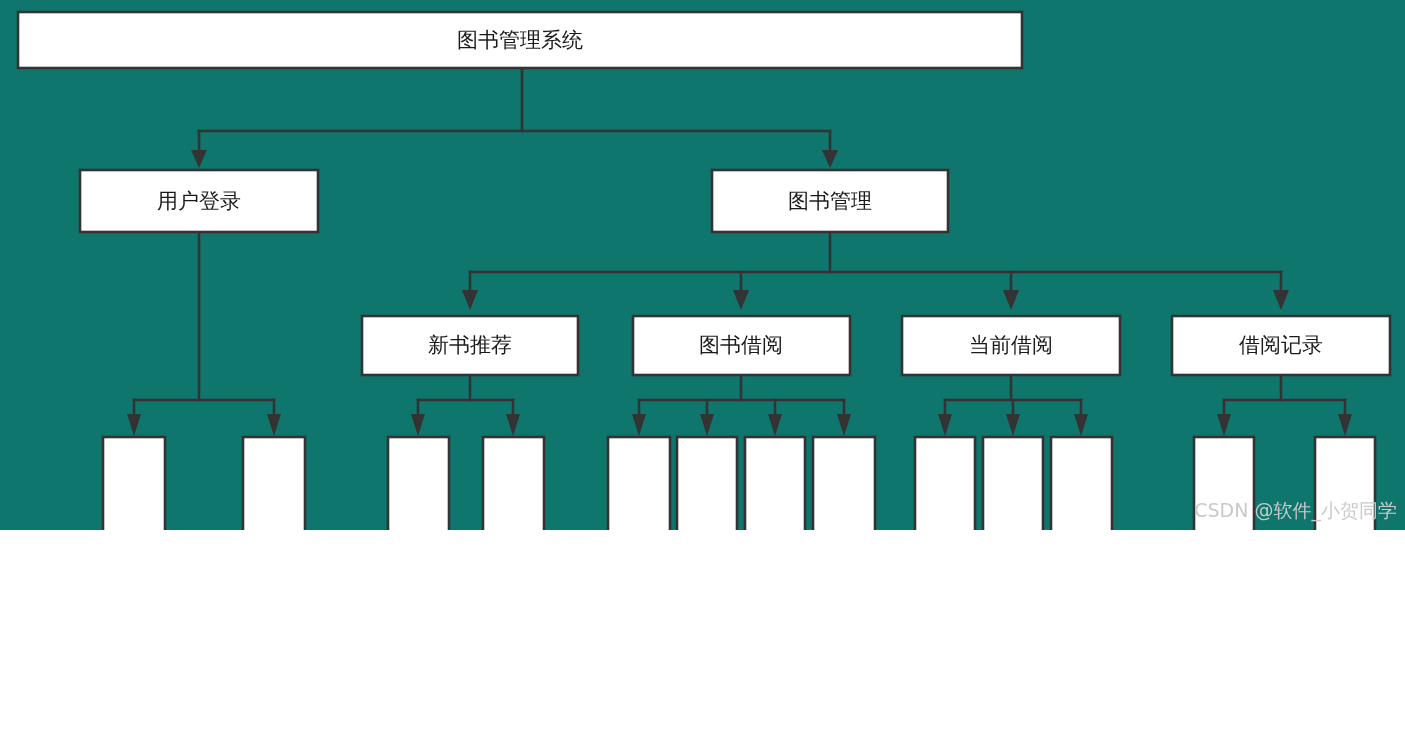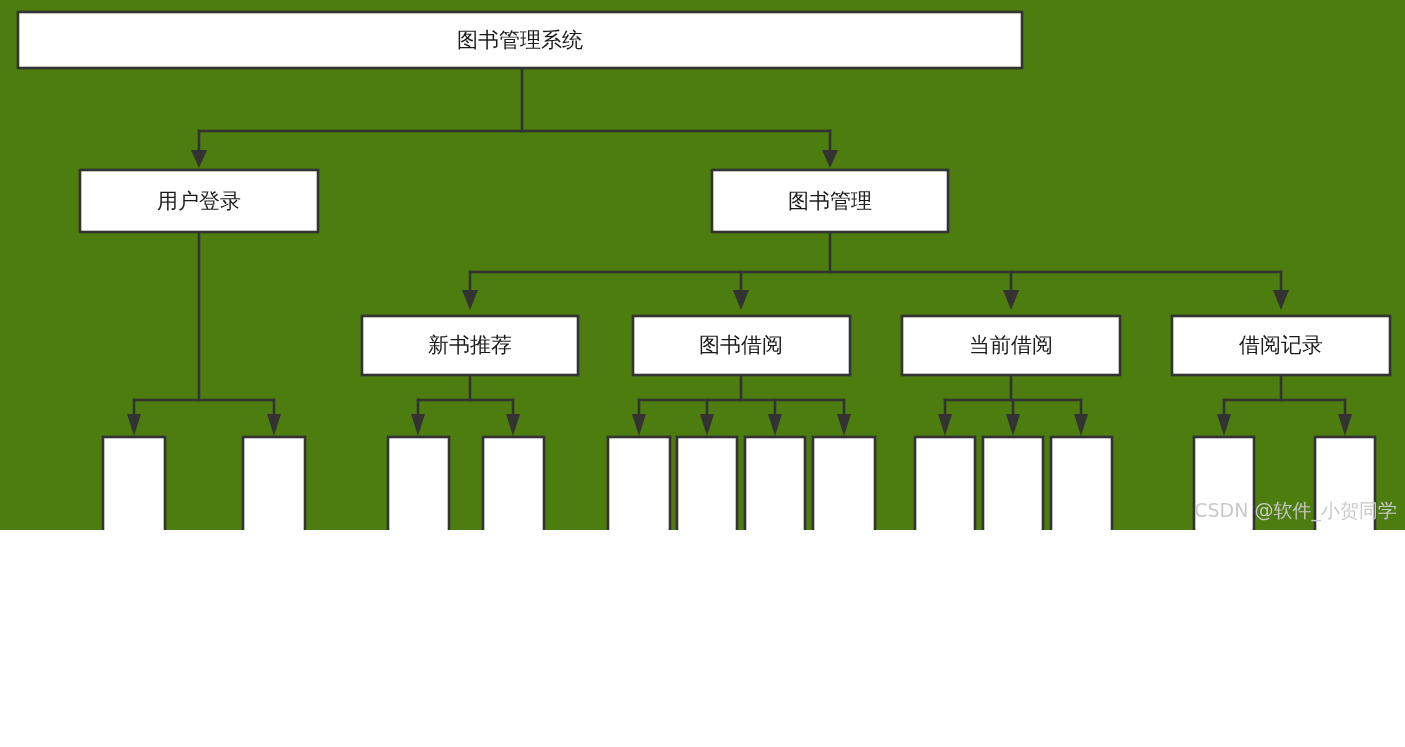--- a/index.html
+++ b/index.html
@@ -7,21 +7,21 @@
     padding: 0;
     background: #ffffff;
   }
   body {
     font-family: "DejaVu Sans", "Liberation Sans", sans-serif;
   }
   #diagram-root {
     position: relative;
     width: 1405px;
     height: 530px;
-    background: #4d7c0f;
+    background: #0f766e;
     overflow: hidden;
   }
   svg.diagram {
     position: absolute;
     left: 0;
     top: 0;
     width: 1405px;
     height: 747px;
   }
   .node-box {

